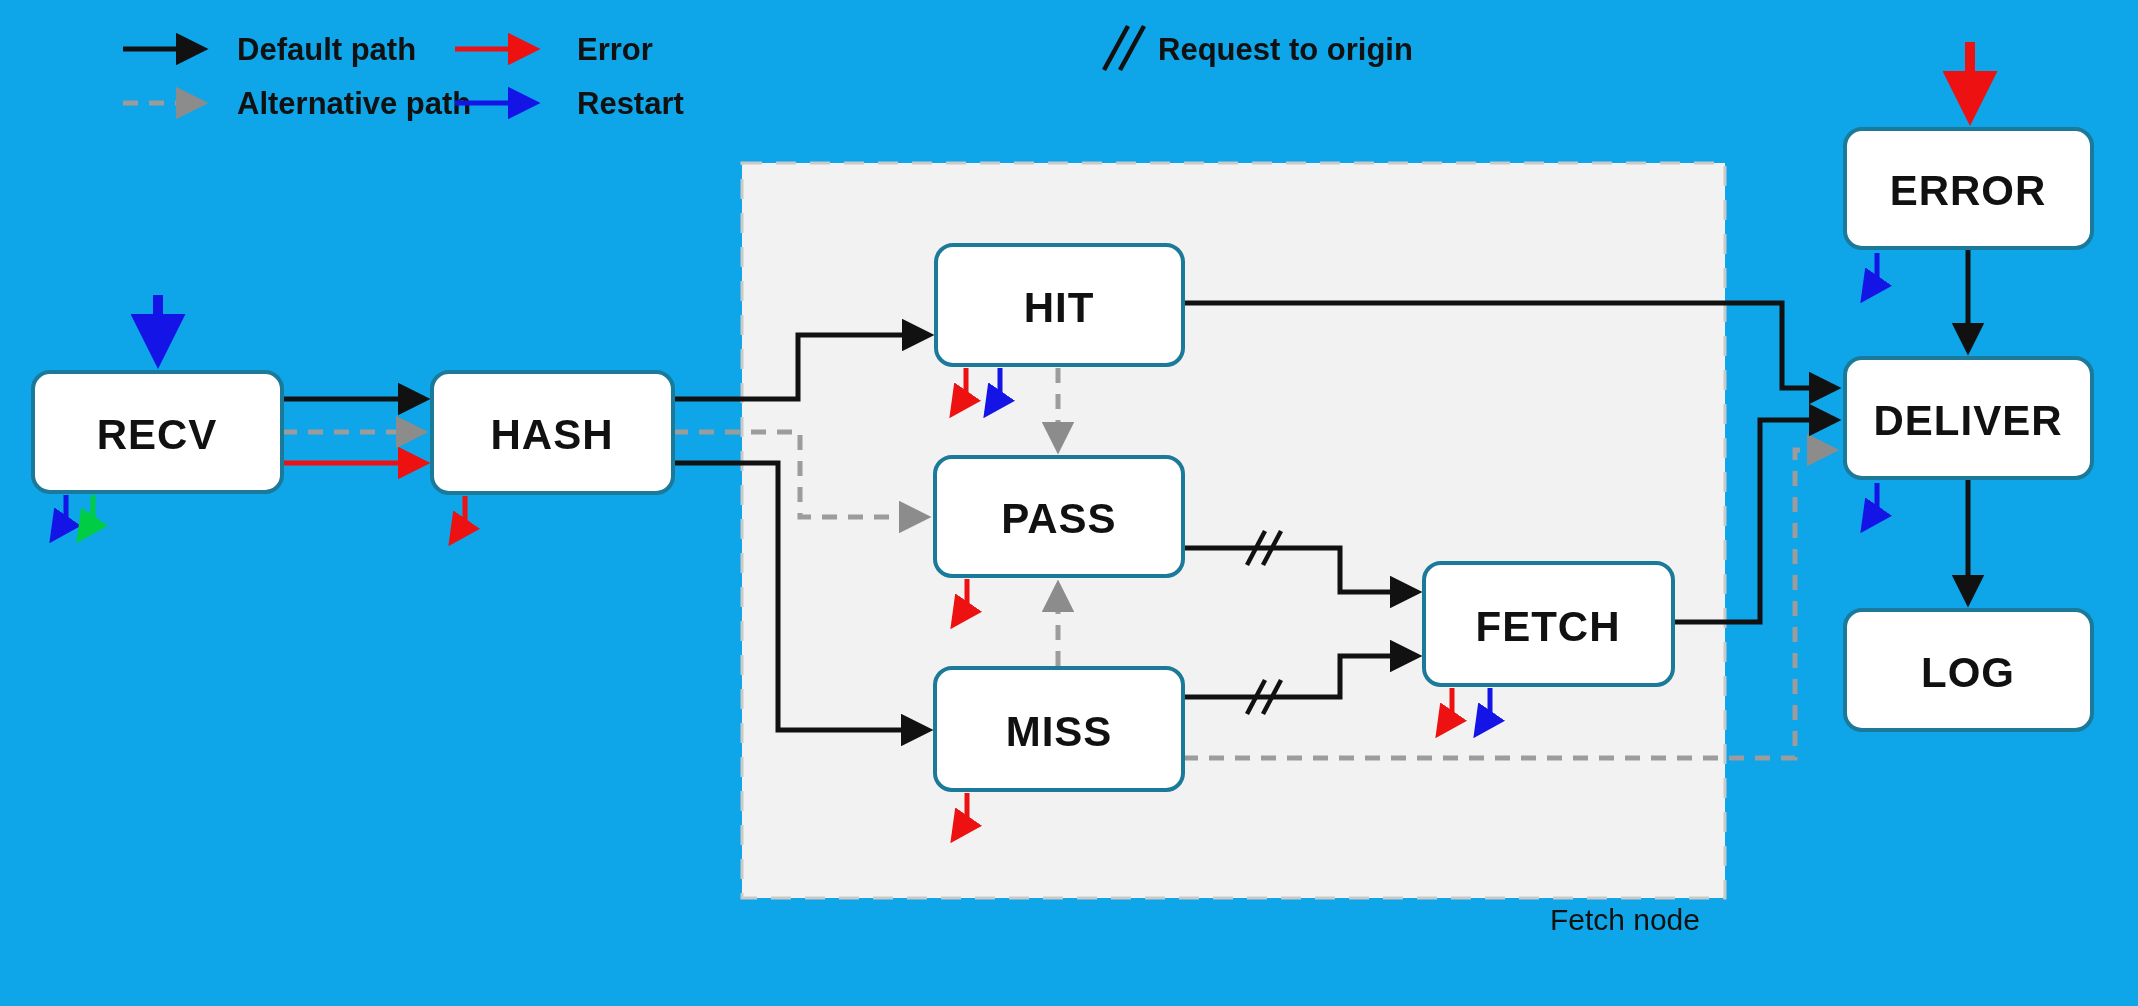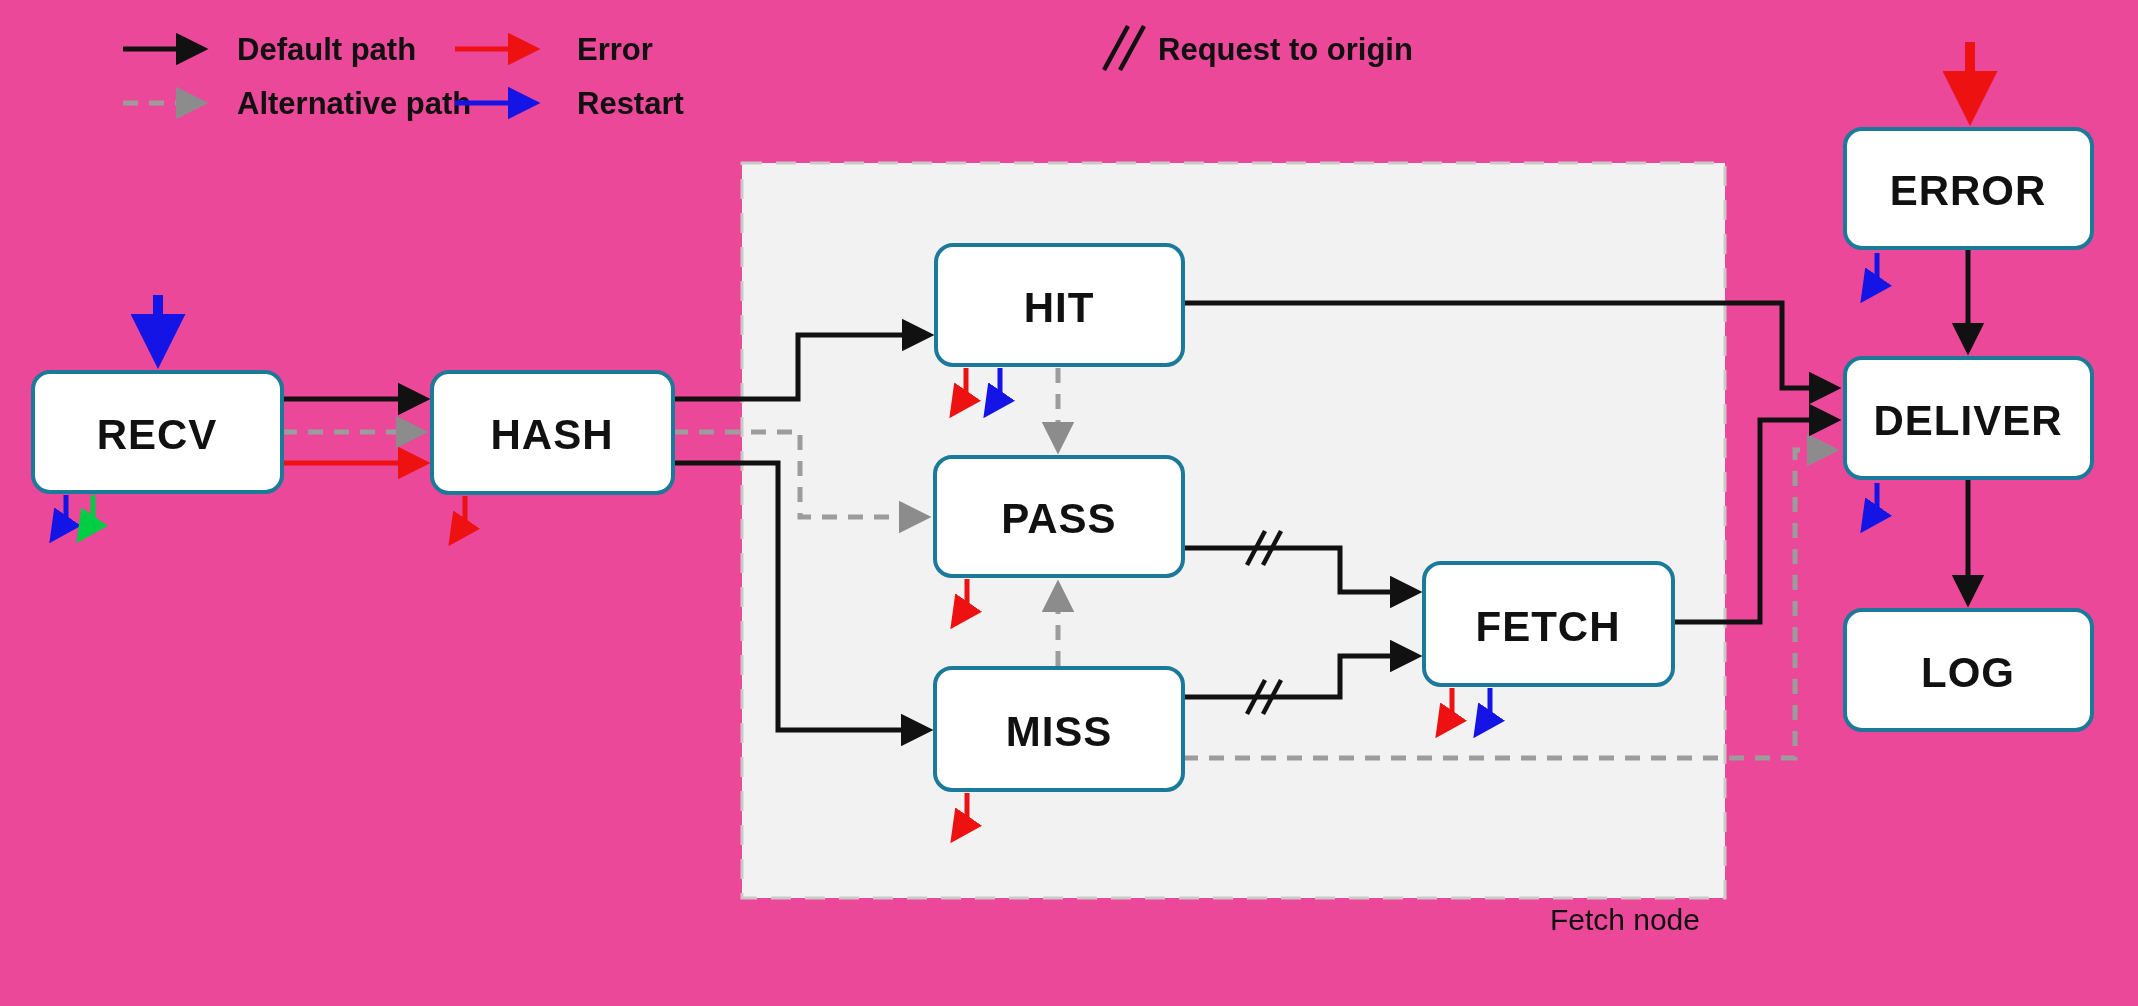--- a/index.html
+++ b/index.html
@@ -1,16 +1,16 @@
 <!DOCTYPE html>
 <html><head>
 <meta charset="utf-8">
 <style>
   html,body{margin:0;padding:0;background:#fff;}
-  .canvas{position:relative;width:2138px;height:1006px;background:#ec4899;overflow:hidden;}
+  .canvas{position:relative;width:2138px;height:1006px;background:#0ea5e9;overflow:hidden;}
   svg{position:absolute;left:0;top:0;}
   .edge{fill:none;stroke:#111;stroke-width:5;}
   .edge.alt{stroke:#9c9c9c;stroke-dasharray:15 11;}
   .edge.red{stroke:#ee1111;}
   .edge.blue{stroke:#1414e6;}
   .edge.green{stroke:#00cc44;}
   .edge.big{stroke-width:10;}
   .cluster-rect{fill:#f2f2f2;stroke:#c9c9c9;stroke-width:3;stroke-dasharray:20 14;}
   .cluster-label{font:500 30px "Liberation Sans",sans-serif;fill:#111;}
   .node rect{fill:#ffffff;stroke:#1b7a99;stroke-width:4;}

